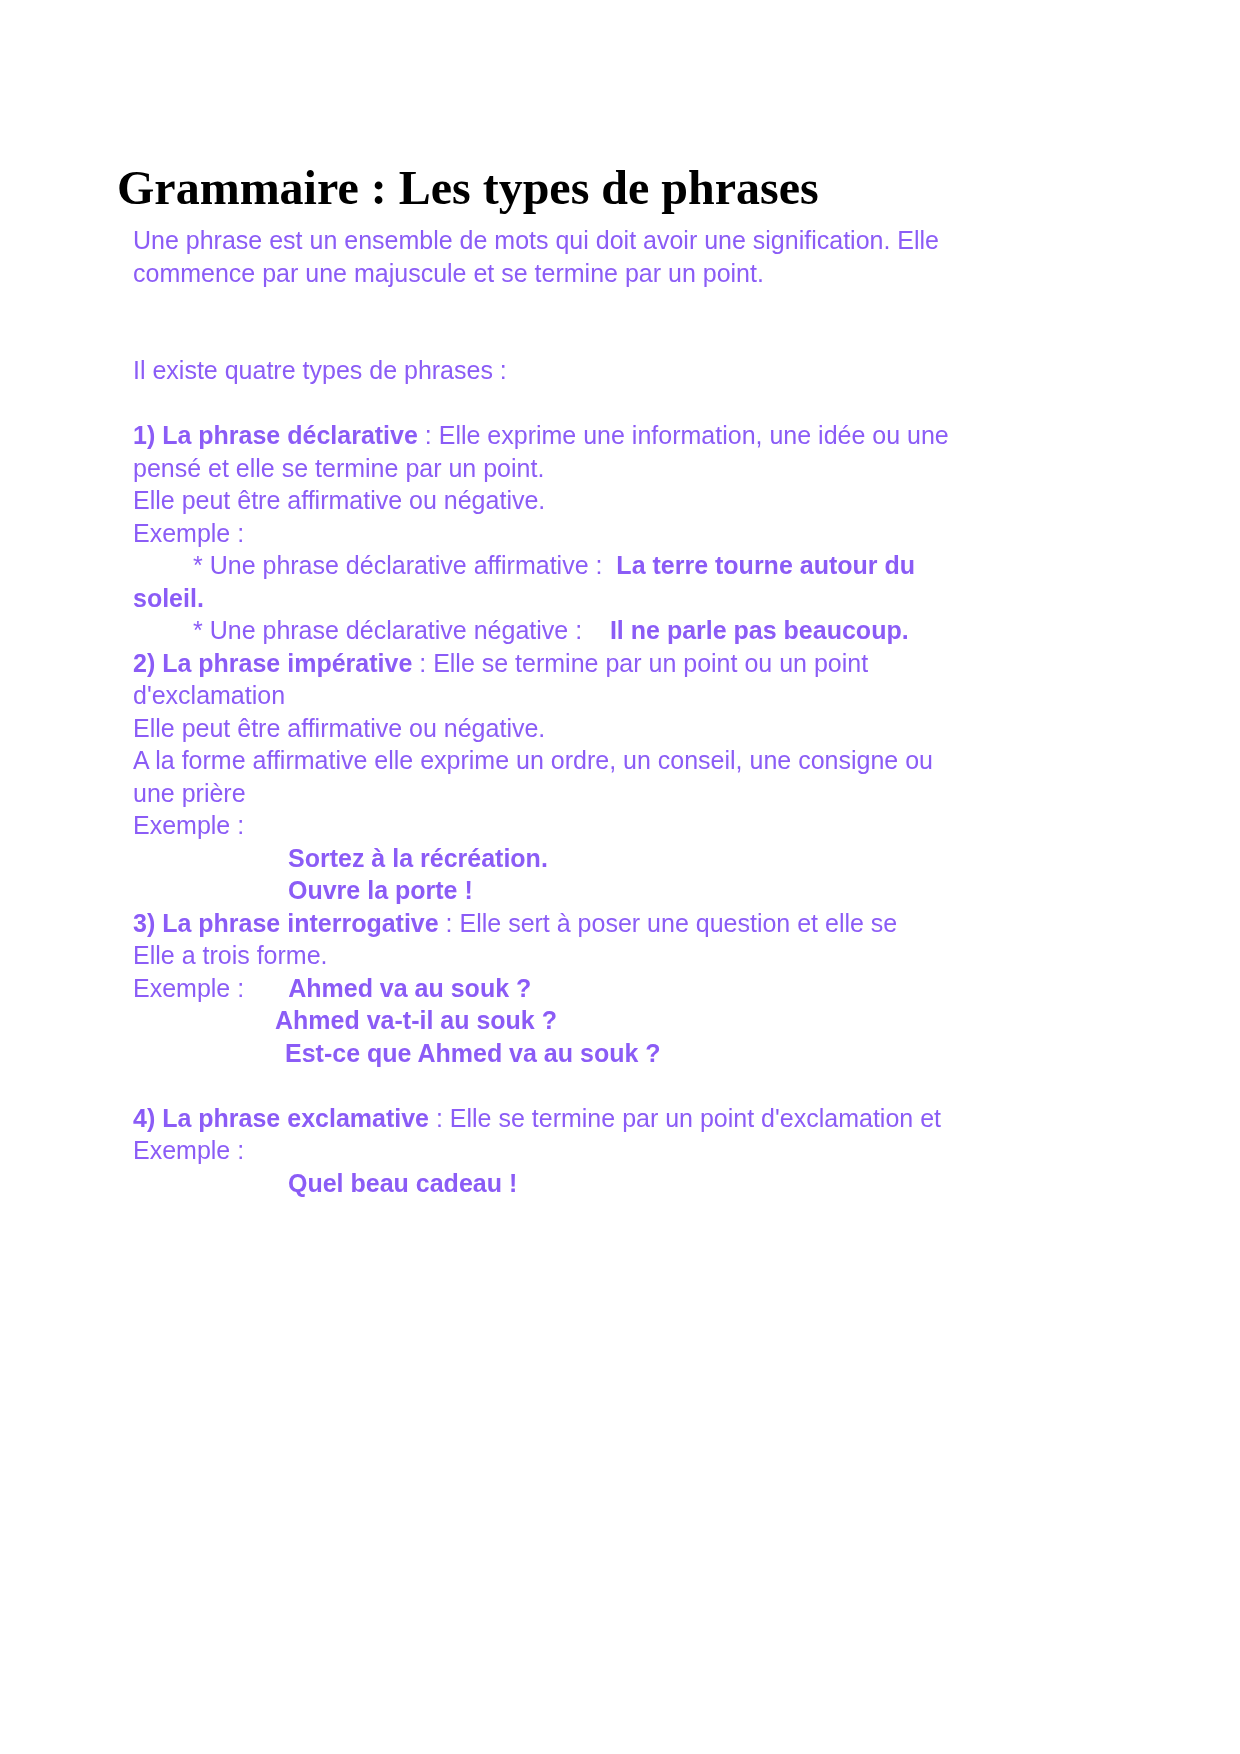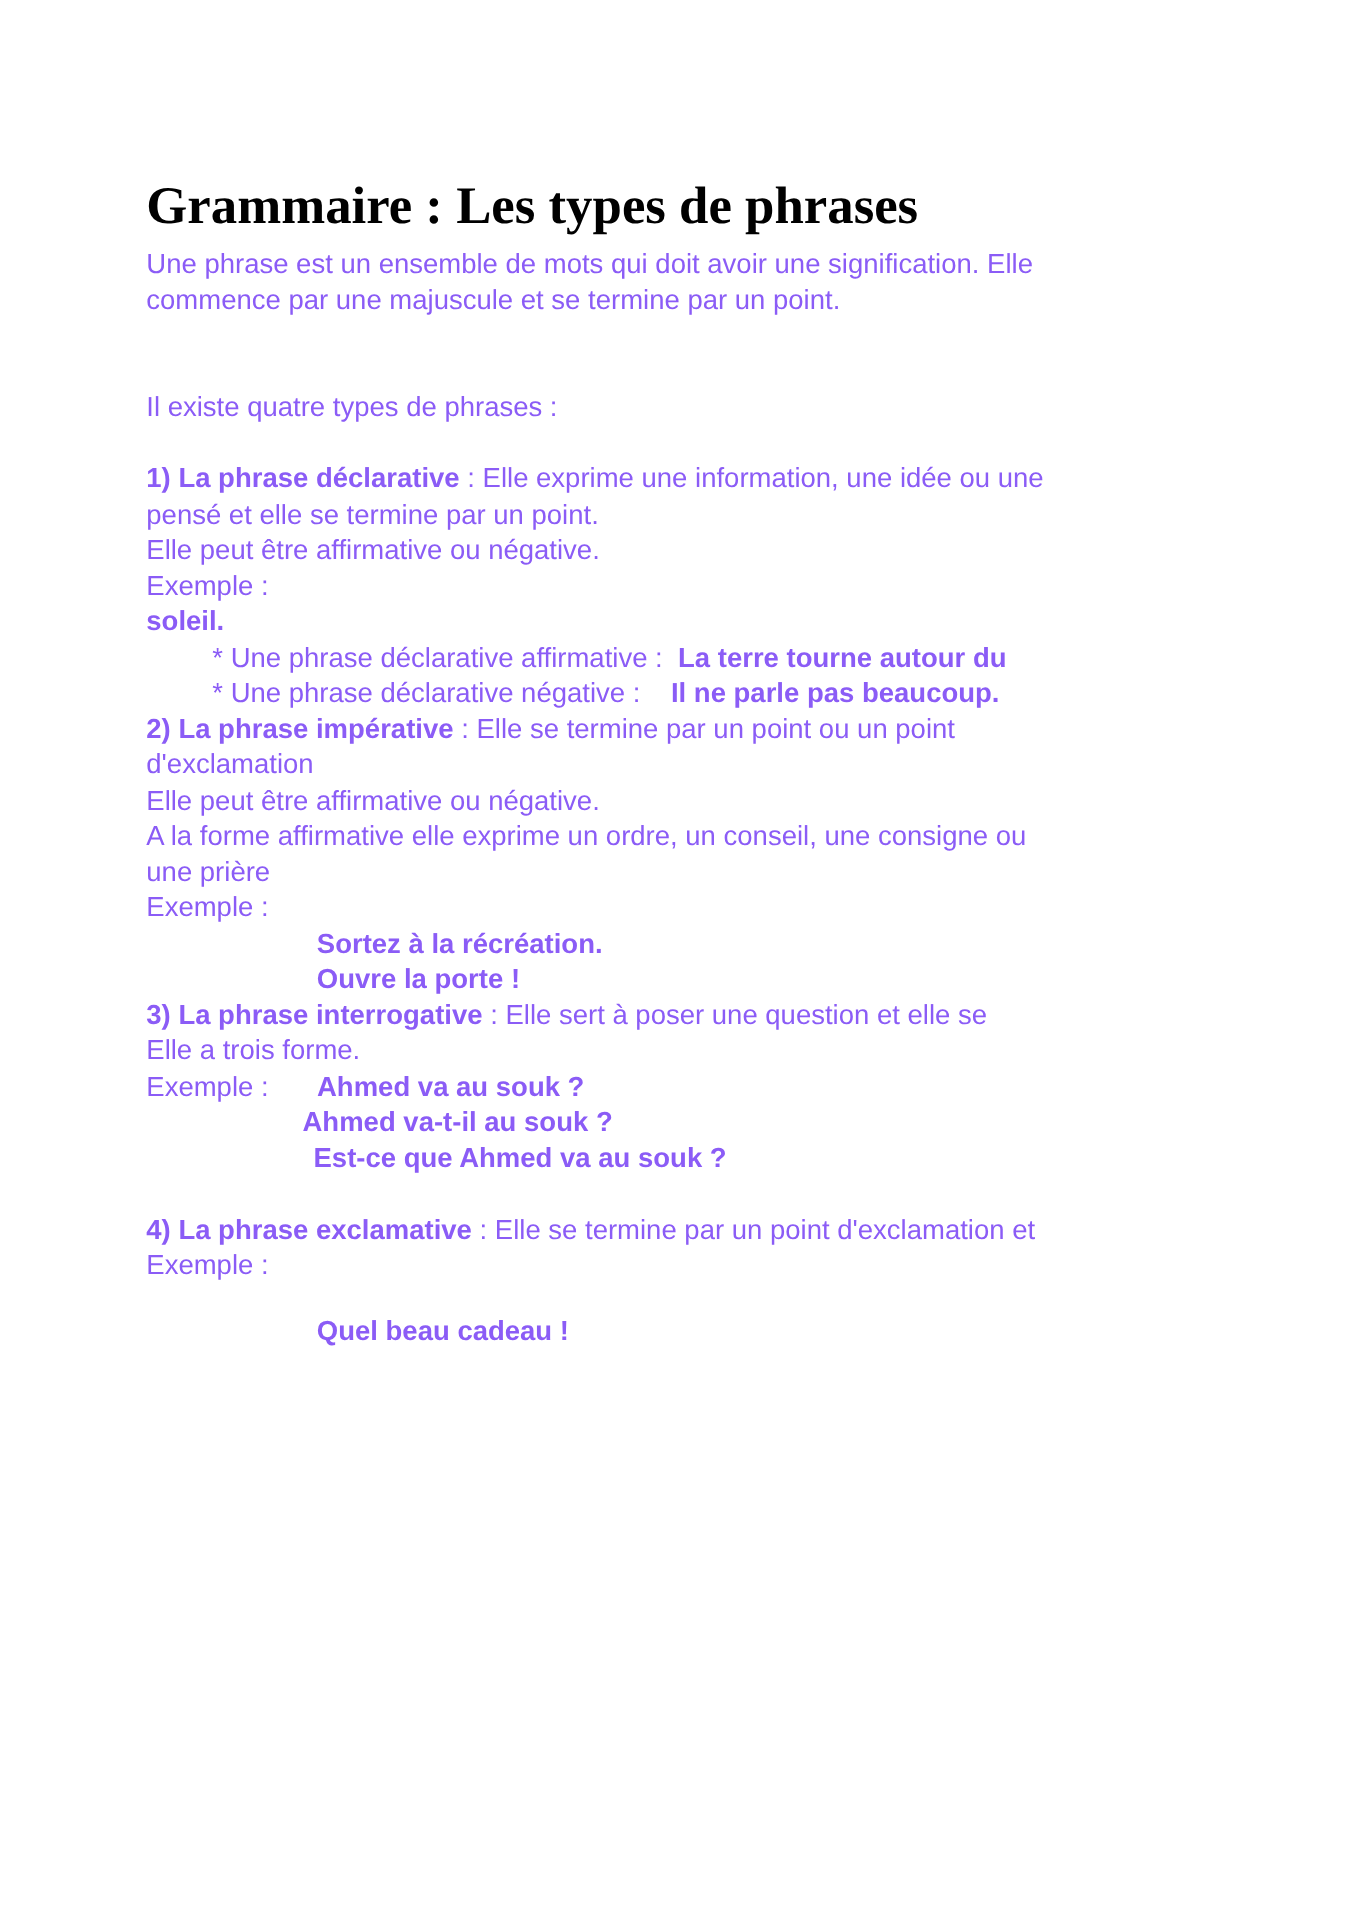--- a/index.html
+++ b/index.html
@@ -12,21 +12,21 @@
   }
   .page {
     position: relative;
     width: 1240px;
     height: 1754px;
     background: #ffffff;
     overflow: hidden;
   }
   .doc-title {
     position: absolute;
-    left: 133px;
+    left: 117px;
     top: 128px;
     font-family: "Liberation Serif", serif;
     font-weight: bold;
     font-size: 48px;
     letter-spacing: 0px;
     white-space: nowrap;
     color: #000000;
   }
   .doc-body {
     position: absolute;
@@ -52,34 +52,34 @@
       <div class="text-line"><span class="run">Une phrase est un ensemble de mots qui doit avoir une signification. Elle</span></div>
       <div class="text-line"><span class="run">commence par une majuscule et se termine par un point.</span></div>
       <div class="text-line"></div>
       <div class="text-line"></div>
       <div class="text-line"><span class="run">Il existe quatre types de phrases :</span></div>
       <div class="text-line"></div>
       <div class="text-line"><span class="run-bold">1) La phrase déclarative</span><span class="run"> : Elle exprime une information, une idée ou une</span></div>
       <div class="text-line"><span class="run">pensé et elle se termine par un point.</span></div>
       <div class="text-line"><span class="run">Elle peut être affirmative ou négative.</span></div>
       <div class="text-line"><span class="run">Exemple :</span></div>
+      <div class="text-line" style="padding-left: 60px;"><span class="run">* Une phrase déclarative affirmative :  </span><span class="run-bold">La terre tourne autour du</span></div>
       <div class="text-line"><span class="run-bold">soleil.</span></div>
-      <div class="text-line" style="padding-left: 60px;"><span class="run">* Une phrase déclarative affirmative :  </span><span class="run-bold">La terre tourne autour du</span></div>
       <div class="text-line" style="padding-left: 60px;"><span class="run">* Une phrase déclarative négative :    </span><span class="run-bold">Il ne parle pas beaucoup.</span></div>
       <div class="text-line"><span class="run-bold">2) La phrase impérative</span><span class="run"> : Elle se termine par un point ou un point</span></div>
       <div class="text-line"><span class="run">d'exclamation</span></div>
       <div class="text-line"><span class="run">Elle peut être affirmative ou négative.</span></div>
       <div class="text-line"><span class="run">A la forme affirmative elle exprime un ordre, un conseil, une consigne ou</span></div>
       <div class="text-line"><span class="run">une prière</span></div>
       <div class="text-line"><span class="run">Exemple :</span></div>
       <div class="text-line" style="padding-left: 155px;"><span class="run-bold">Sortez à la récréation.</span></div>
       <div class="text-line" style="padding-left: 155px;"><span class="run-bold">Ouvre la porte !</span></div>
       <div class="text-line"><span class="run-bold">3) La phrase interrogative</span><span class="run"> : Elle sert à poser une question et elle se</span></div>
       <div class="text-line"><span class="run">Elle a trois forme.</span></div>
       <div class="text-line"><span class="run">Exemple :</span><span class="run-bold" style="margin-left: 44px; text-align: center;">Ahmed va au souk ?</span></div>
       <div class="text-line" style="padding-left: 142px;"><span class="run-bold">Ahmed va-t-il au souk ?</span></div>
       <div class="text-line" style="padding-left: 152px;"><span class="run-bold">Est-ce que Ahmed va au souk ?</span></div>
       <div class="text-line"></div>
       <div class="text-line"><span class="run-bold">4) La phrase exclamative</span><span class="run"> : Elle se termine par un point d'exclamation et</span></div>
       <div class="text-line"><span class="run">Exemple :</span></div>
-      <div class="text-line" style="padding-left: 155px; margin-top: 27px;"><span class="run-bold">Quel beau cadeau !</span></div>
+      <div class="text-line" style="padding-left: 155px;"><span class="run-bold">Quel beau cadeau !</span></div>
     </div>
 </div>
 
 </body></html>

